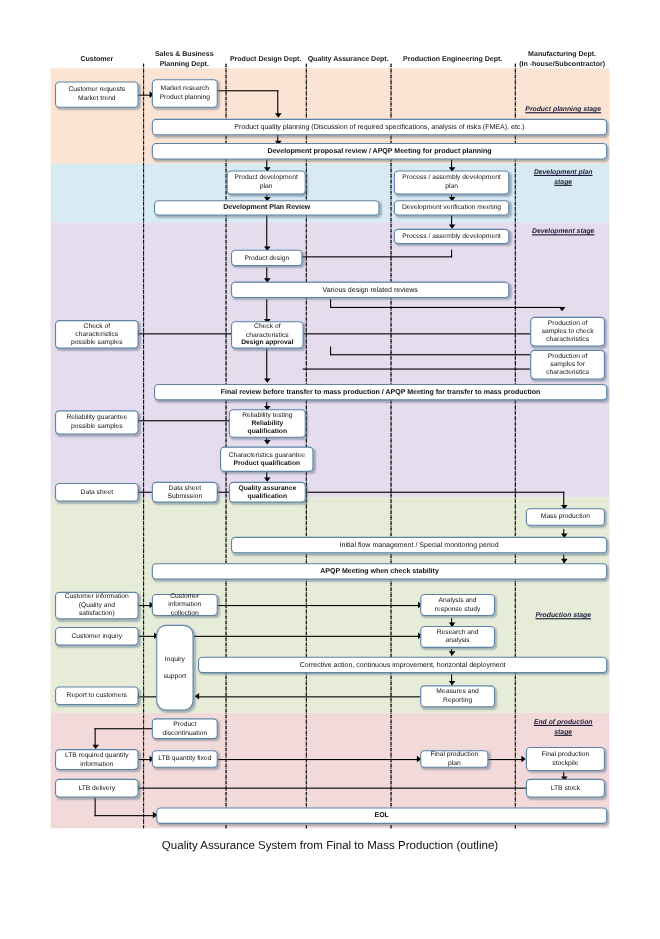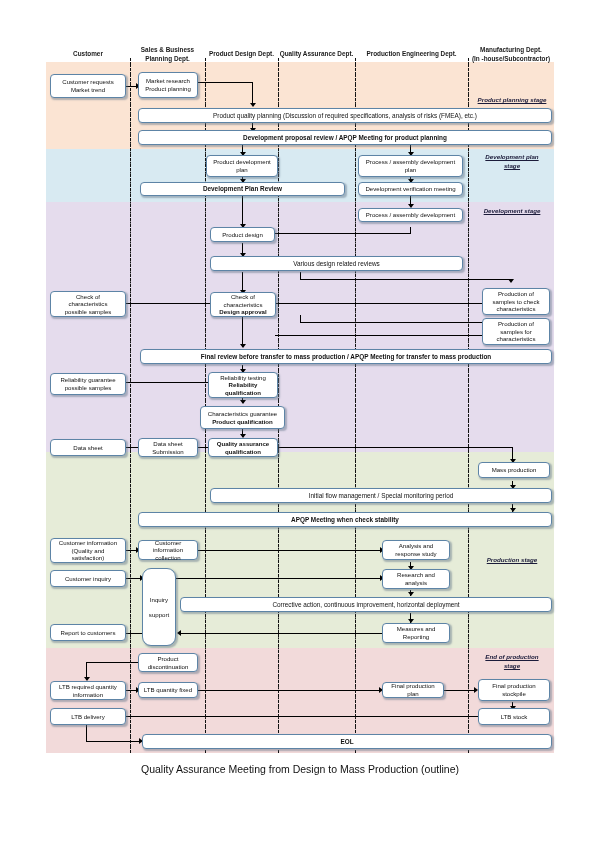--- a/index.html
+++ b/index.html
@@ -413,15 +413,15 @@
   </div>
 
   <div class="box" style="left:478px;top:708px;width:72px;height:17px;">
     <span>LTB stock</span>
   </div>
 
   <div class="box wide" style="left:142px;top:734px;width:410px;height:15px;">
     <span class="bold">EOL</span>
   </div>
 
-  <div id="caption">Quality Assurance Meeting from Design to Mass Production (outline)</div>
+  <div id="caption">Quality Assurance System from Final to Mass Production (outline)</div>
 
 </div>
 
 </body></html>

